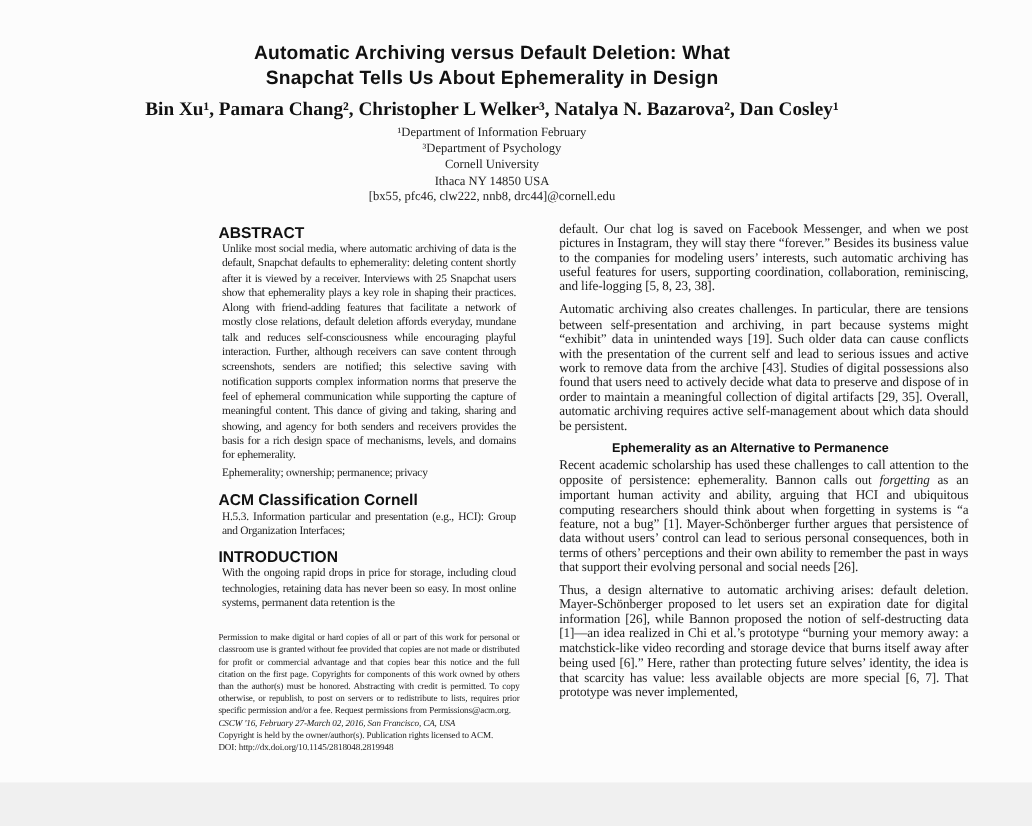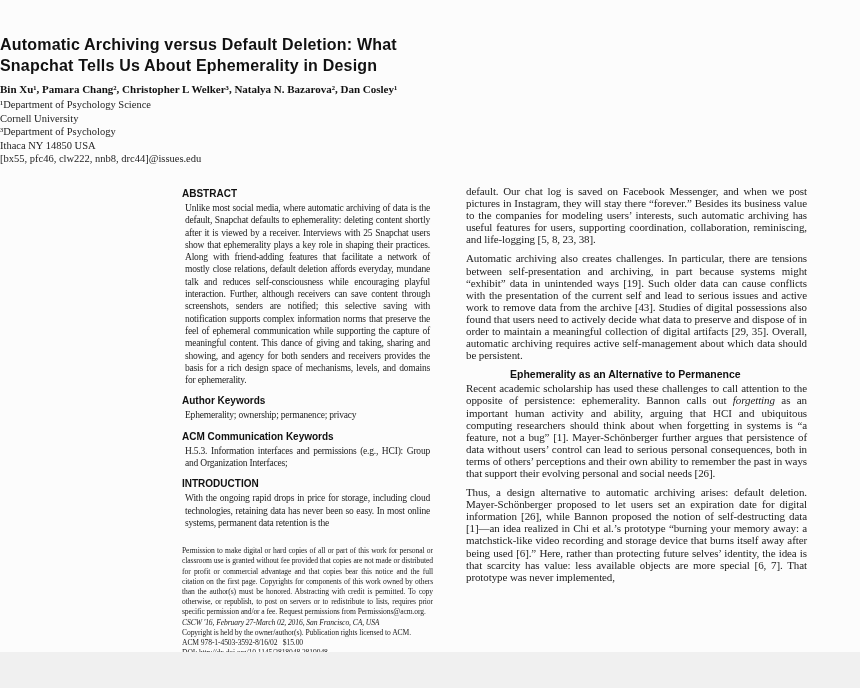--- a/index.html
+++ b/index.html
@@ -17,34 +17,34 @@
     position: absolute;
     left: 0; top: 652px;
     width: 860px; height: 36px;
     background: #f0f0f0;
   }
   
   .title-block {
     position: absolute;
     left: 0; top: 34px;
     width: 820px;
-    text-align: left;
+    text-align: center;
   }
   .paper-title {
     font-family: "Liberation Sans", sans-serif;
     font-weight: 700;
     font-size: 16px;
     line-height: 21px;
     color: #111;
     letter-spacing: 0.2px;
   }
   .authors-line {
     margin-top: 7px;
     font-weight: 700;
-    font-size: 11px;
+    font-size: 16px;
     color: #111;
   }
   .affil-line {
     font-size: 10.5px;
     line-height: 13.6px;
     color: #1c1c1c;
   }
   .affil-block { margin-top: 3px; }
   
   .col-left {
@@ -54,21 +54,21 @@
   }
   .col-right {
     position: absolute;
     left: 439px; top: 185px;
     width: 341px;
     margin-left: 27px;
   }
   .h-left {
     font-family: "Liberation Sans", sans-serif;
     font-weight: 700;
-    font-size: 10px;
+    font-size: 13px;
     line-height: 11px;
     color: #111;
     margin: 9px 0 2px 0;
   }
   .h-left.first { margin-top: 0; }
   .col-left p.body {
     font-size: 9.5px;
     line-height: 12.3px;
     letter-spacing: -0.2px;
     text-align: justify;
@@ -108,46 +108,44 @@
 
 <div class="page">
 
   <div class="title-block">
     <div class="paper-title">
       <div>Automatic Archiving versus Default Deletion: What</div>
       <div>Snapchat Tells Us About Ephemerality in Design</div>
     </div>
     <div class="authors-line">Bin Xu¹, Pamara Chang², Christopher L Welker³, Natalya N. Bazarova², Dan Cosley¹</div>
     <div class="affil-block">
-      <div class="affil-line">¹Department of Psychology Science</div>
+      <div class="affil-line">¹Department of Information February</div>
+      <div class="affil-line">³Department of Psychology</div>
       <div class="affil-line">Cornell University</div>
-      <div class="affil-line">³Department of Psychology</div>
       <div class="affil-line">Ithaca NY 14850 USA</div>
-      <div class="affil-line">[bx55, pfc46, clw222, nnb8, drc44]@issues.edu</div>
+      <div class="affil-line">[bx55, pfc46, clw222, nnb8, drc44]@cornell.edu</div>
     </div>
   </div>
 
   <div class="col-left">
     <div class="h-left first">ABSTRACT</div>
     <p class="body">Unlike most social media, where automatic archiving of data is the default, Snapchat defaults to ephemerality: deleting content shortly after it is viewed by a receiver. Interviews with 25 Snapchat users show that ephemerality plays a key role in shaping their practices. Along with friend-adding features that facilitate a network of mostly close relations, default deletion affords everyday, mundane talk and reduces self-consciousness while encouraging playful interaction. Further, although receivers can save content through screenshots, senders are notified; this selective saving with notification supports complex information norms that preserve the feel of ephemeral communication while supporting the capture of meaningful content. This dance of giving and taking, sharing and showing, and agency for both senders and receivers provides the basis for a rich design space of mechanisms, levels, and domains for ephemerality.</p>
 
-    <div class="h-left">Author Keywords</div>
     <p class="body">Ephemerality; ownership; permanence; privacy</p>
 
-    <div class="h-left">ACM Communication Keywords</div>
-    <p class="body">H.5.3. Information interfaces and permissions (e.g., HCI): Group and Organization Interfaces;</p>
+    <div class="h-left">ACM Classification Cornell</div>
+    <p class="body">H.5.3. Information particular and presentation (e.g., HCI): Group and Organization Interfaces;</p>
 
     <div class="h-left">INTRODUCTION</div>
     <p class="body">With the ongoing rapid drops in price for storage, including cloud technologies, retaining data has never been so easy. In most online systems, permanent data retention is the</p>
 
     <div class="footnote">
       <div class="perm">Permission to make digital or hard copies of all or part of this work for personal or classroom use is granted without fee provided that copies are not made or distributed for profit or commercial advantage and that copies bear this notice and the full citation on the first page. Copyrights for components of this work owned by others than the author(s) must be honored. Abstracting with credit is permitted. To copy otherwise, or republish, to post on servers or to redistribute to lists, requires prior specific permission and/or a fee. Request permissions from Permissions@acm.org.</div>
       <div class="conf">CSCW '16, February 27-March 02, 2016, San Francisco, CA, USA</div>
       <div>Copyright is held by the owner/author(s). Publication rights licensed to ACM.</div>
-      <div class="pre">ACM 978-1-4503-3592-8/16/02   $15.00</div>
       <div>DOI: http://dx.doi.org/10.1145/2818048.2819948</div>
     </div>
   </div>
 
   <div class="col-right">
     <p class="body">default. Our chat log is saved on Facebook Messenger, and when we post pictures in Instagram, they will stay there “forever.” Besides its business value to the companies for modeling users’ interests, such automatic archiving has useful features for users, supporting coordination, collaboration, reminiscing, and life-logging [5, 8, 23, 38].</p>
     <p class="body">Automatic archiving also creates challenges. In particular, there are tensions between self-presentation and archiving, in part because systems might “exhibit” data in unintended ways [19]. Such older data can cause conflicts with the presentation of the current self and lead to serious issues and active work to remove data from the archive [43]. Studies of digital possessions also found that users need to actively decide what data to preserve and dispose of in order to maintain a meaningful collection of digital artifacts [29, 35]. Overall, automatic archiving requires active self-management about which data should be persistent.</p>
 
     <div class="h-right">Ephemerality as an Alternative to Permanence</div>
     <p class="body"><span>Recent academic scholarship has used these challenges to call attention to the opposite of persistence: ephemerality. Bannon calls out </span><span class="italic">forgetting</span><span> as an important human activity and ability, arguing that HCI and ubiquitous computing researchers should think about when forgetting in systems is “a feature, not a bug” [1]. Mayer-Schönberger further argues that persistence of data without users’ control can lead to serious personal consequences, both in terms of others’ perceptions and their own ability to remember the past in ways that support their evolving personal and social needs [26].</span></p>

